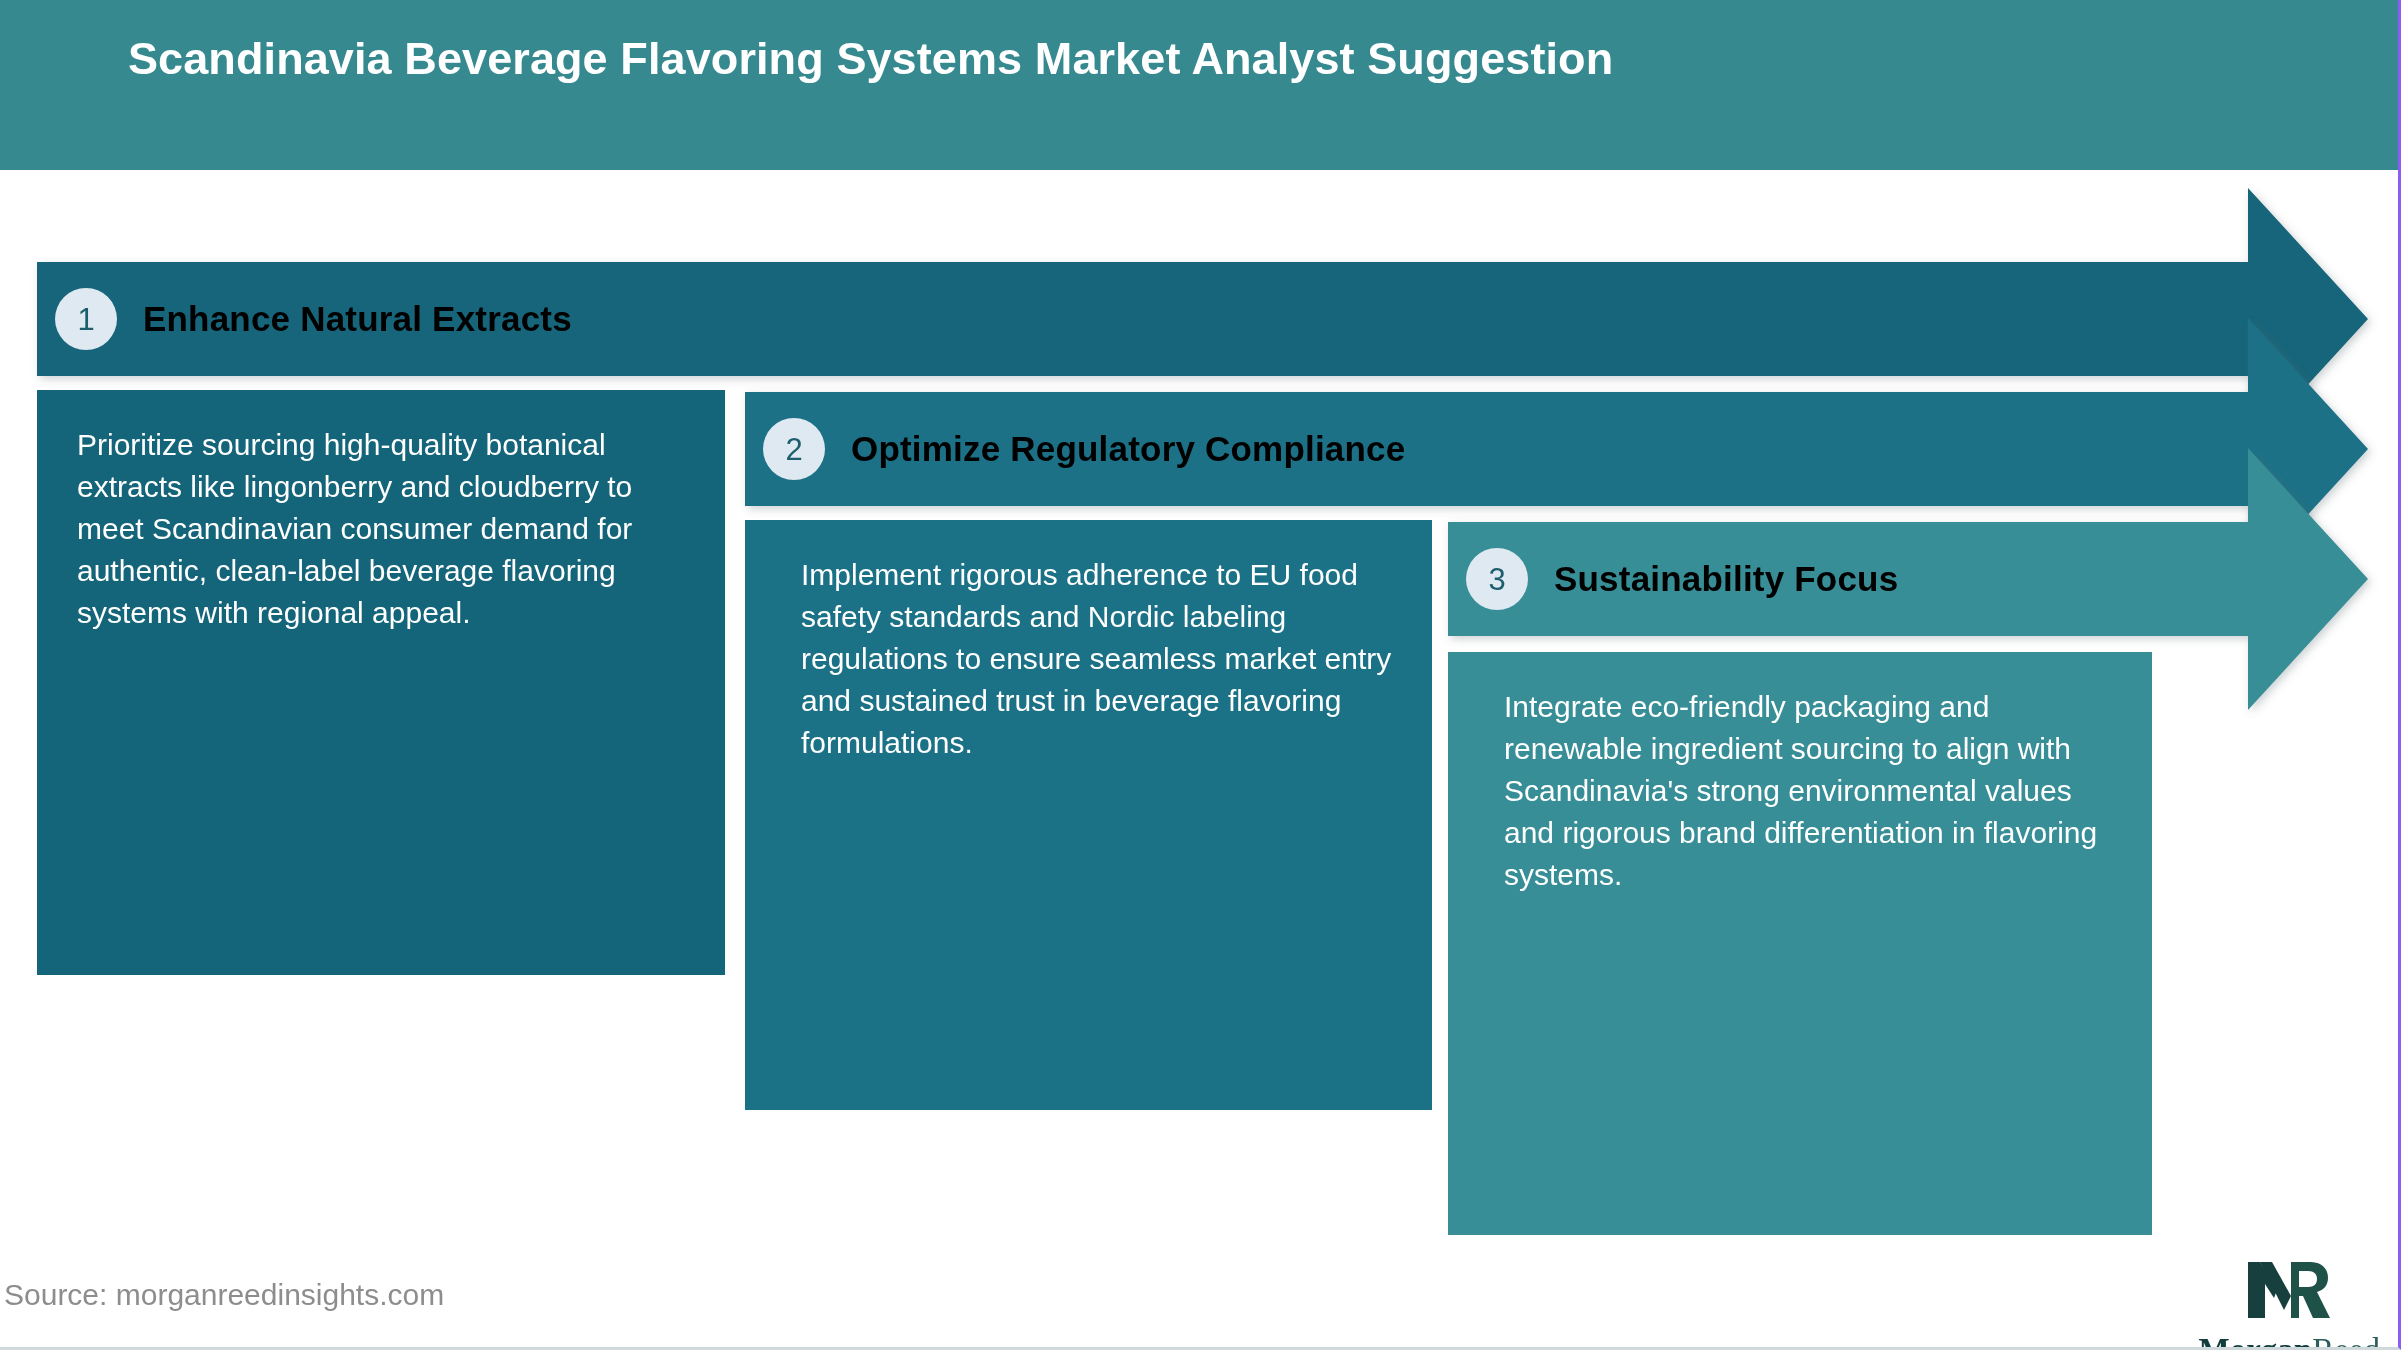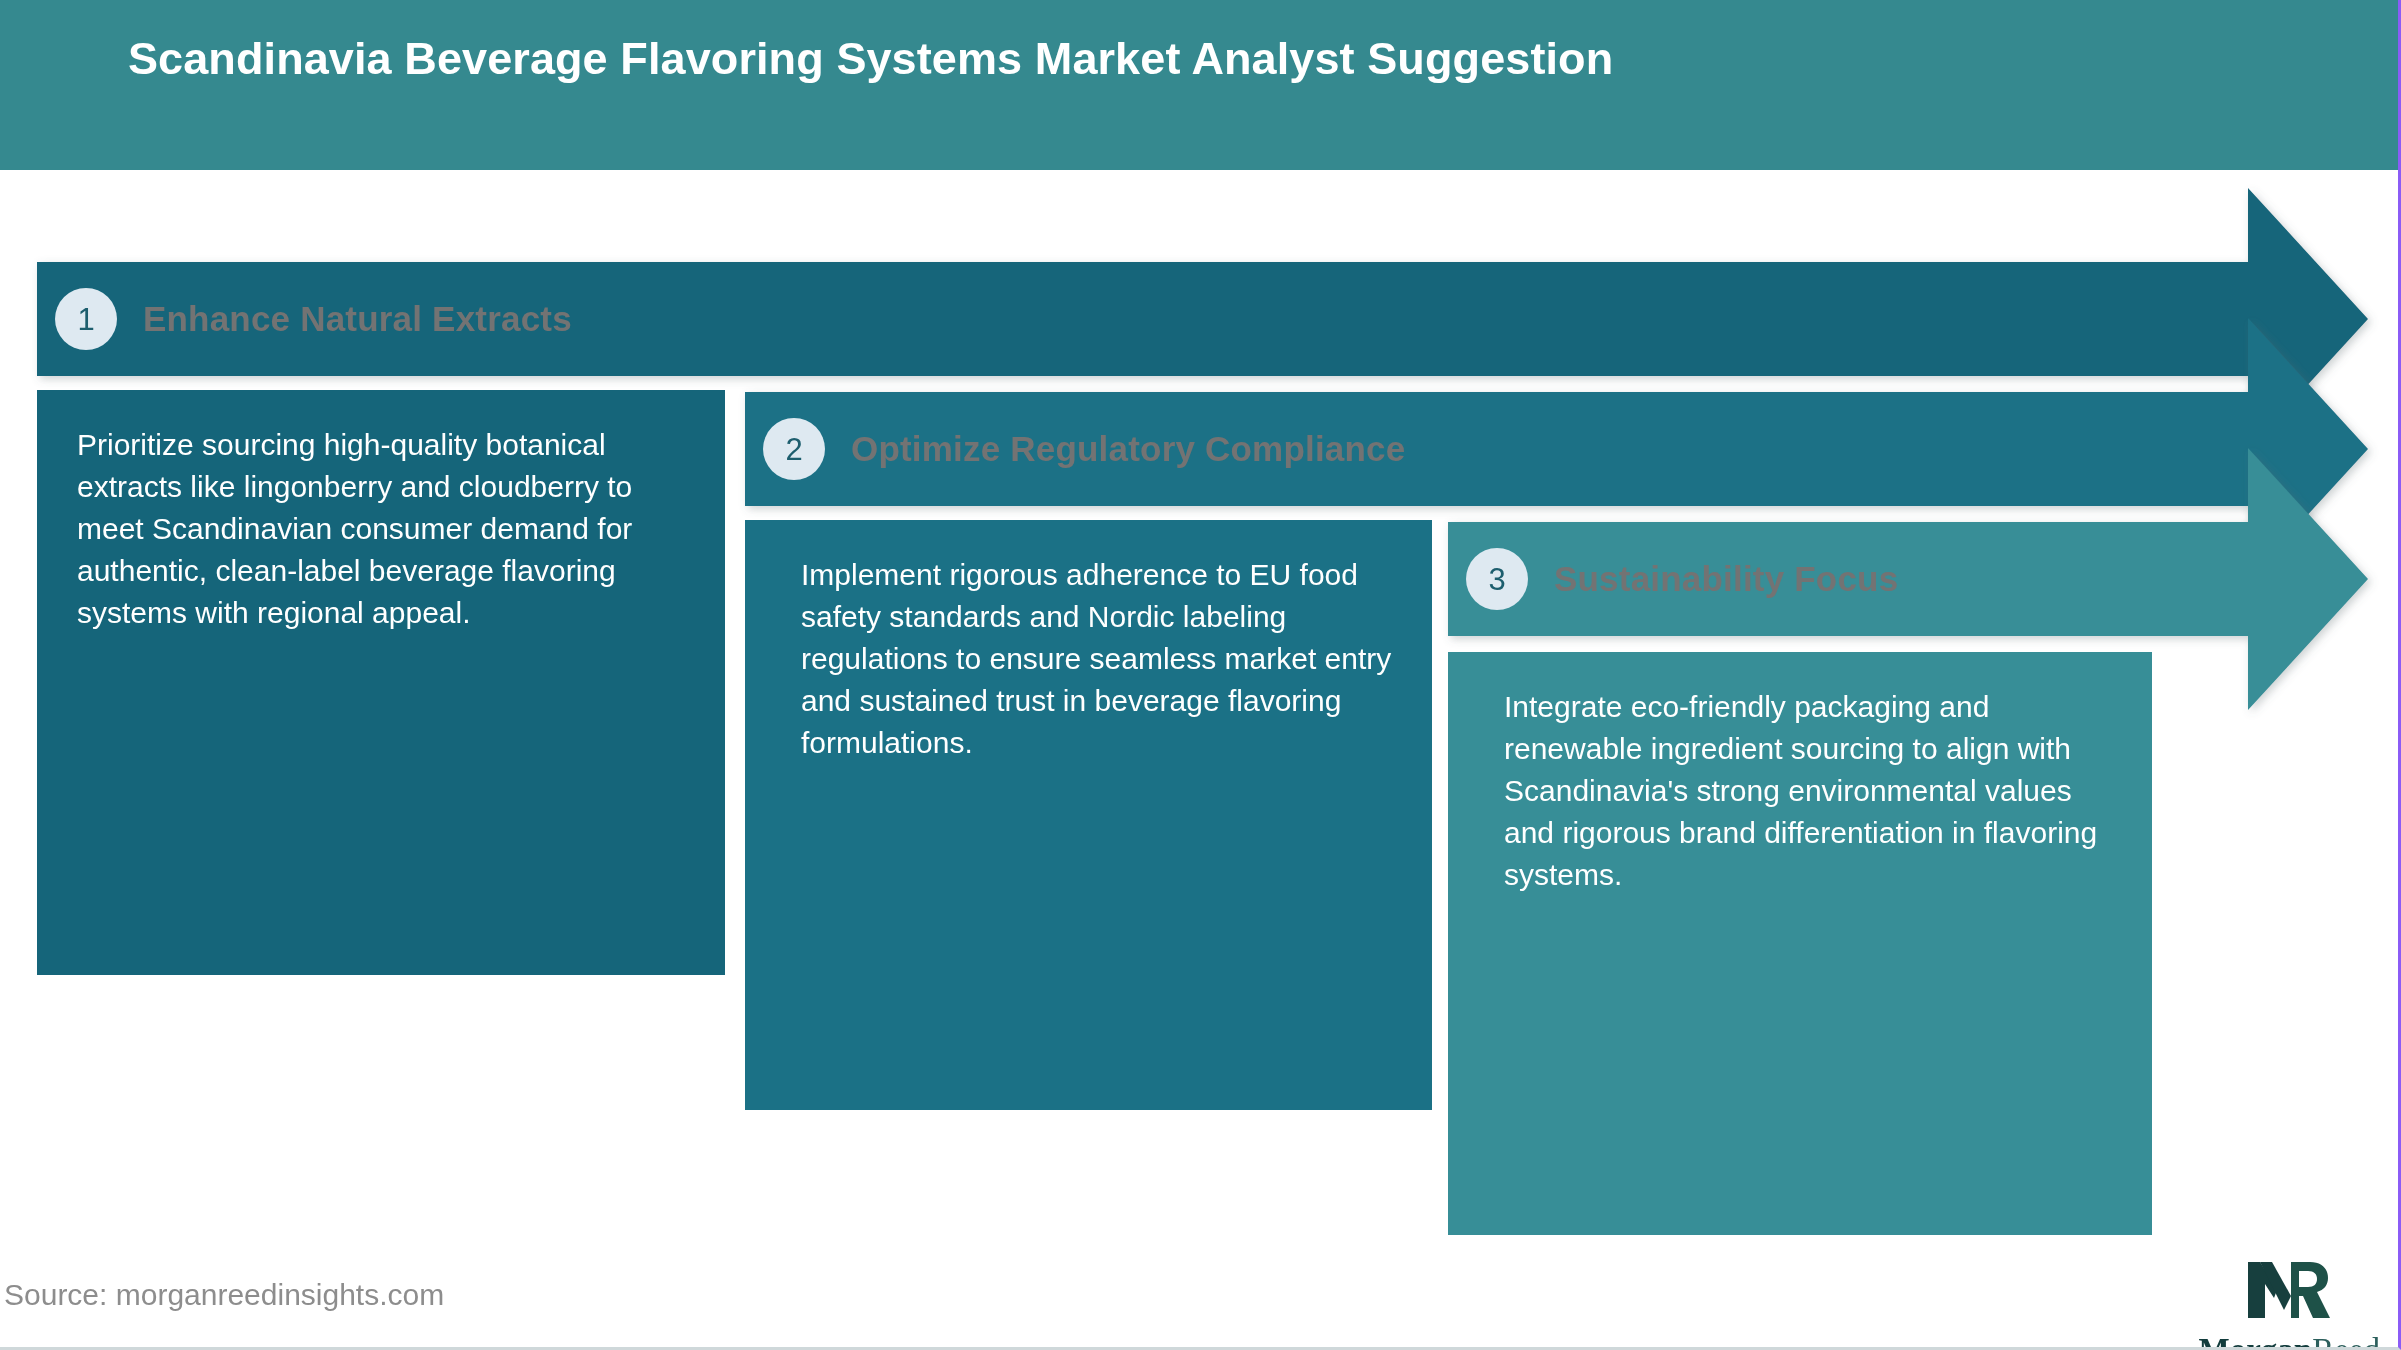--- a/index.html
+++ b/index.html
@@ -78,21 +78,21 @@
     color: #1d5e6e;
     font-size: 31px;
     font-weight: normal;
     display: flex;
     align-items: center;
     justify-content: center;
     line-height: 1;
   }
   .band-title {
     margin-left: 26px;
-    color: #737373;
+    color: #000000;
     font-size: 35px;
     font-weight: bold;
     letter-spacing: 0.2px;
     white-space: nowrap;
   }
 
   .body-card {
     position: absolute;
     box-sizing: border-box;
     padding: 34px 34px 30px 40px;

